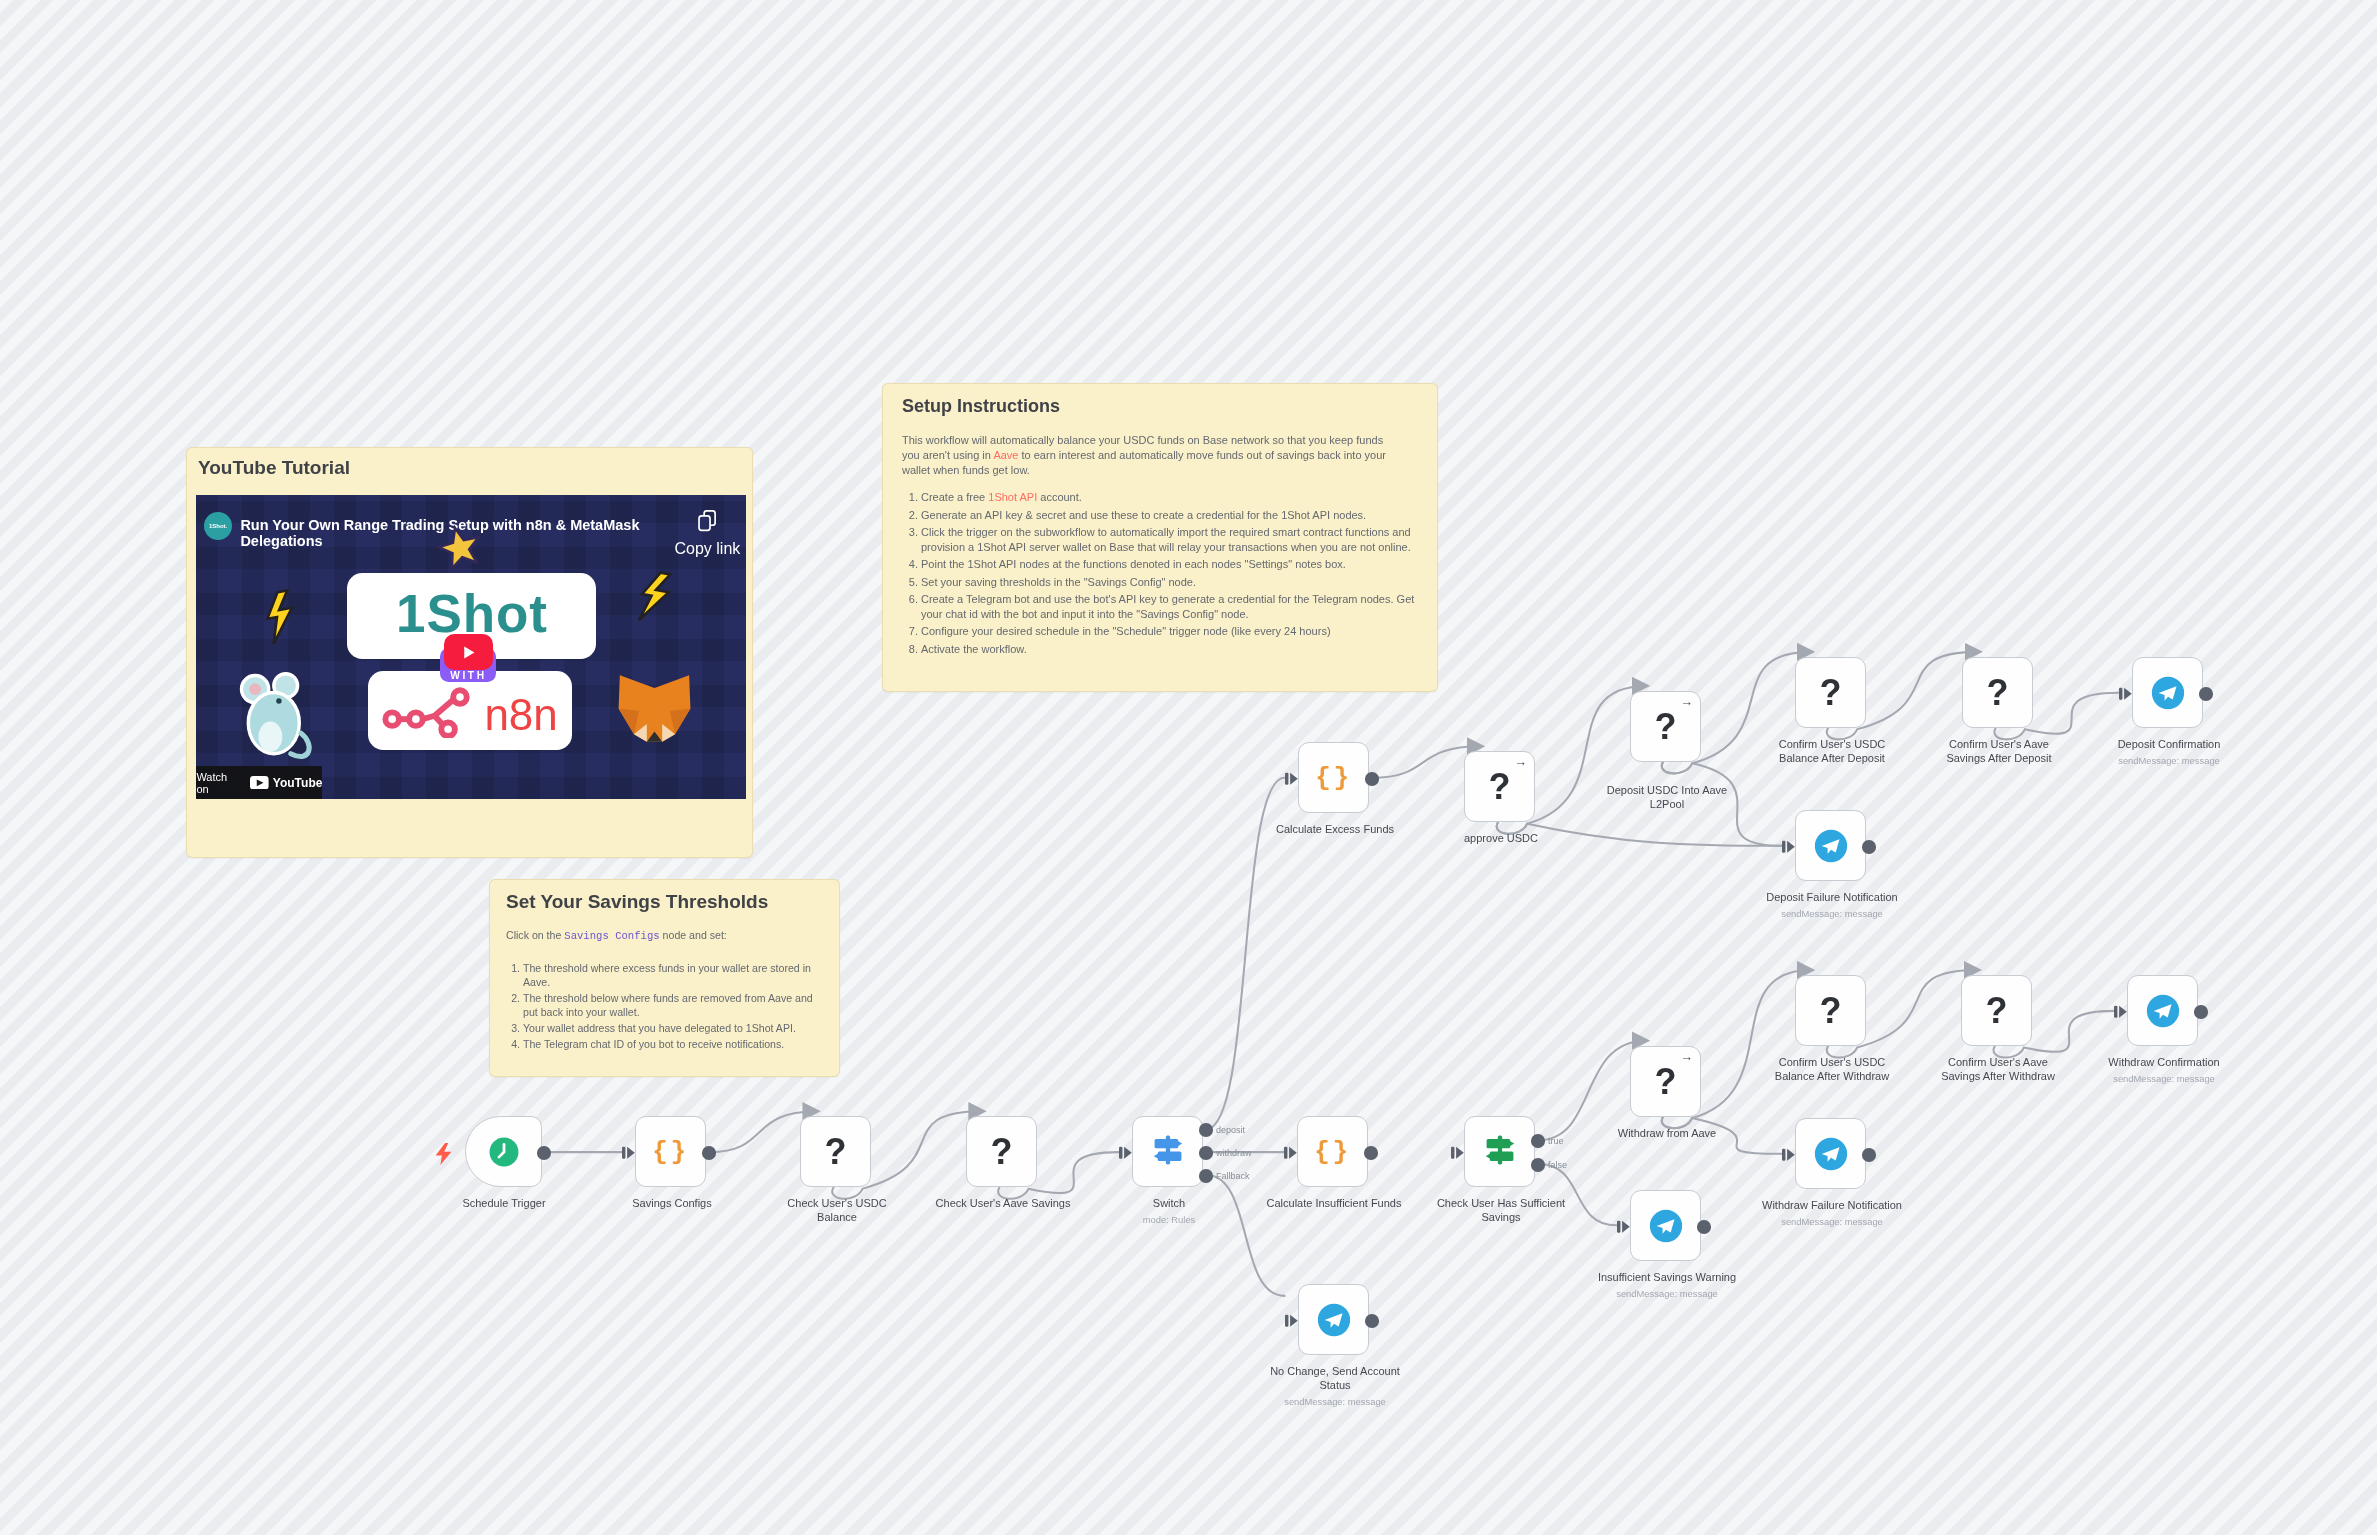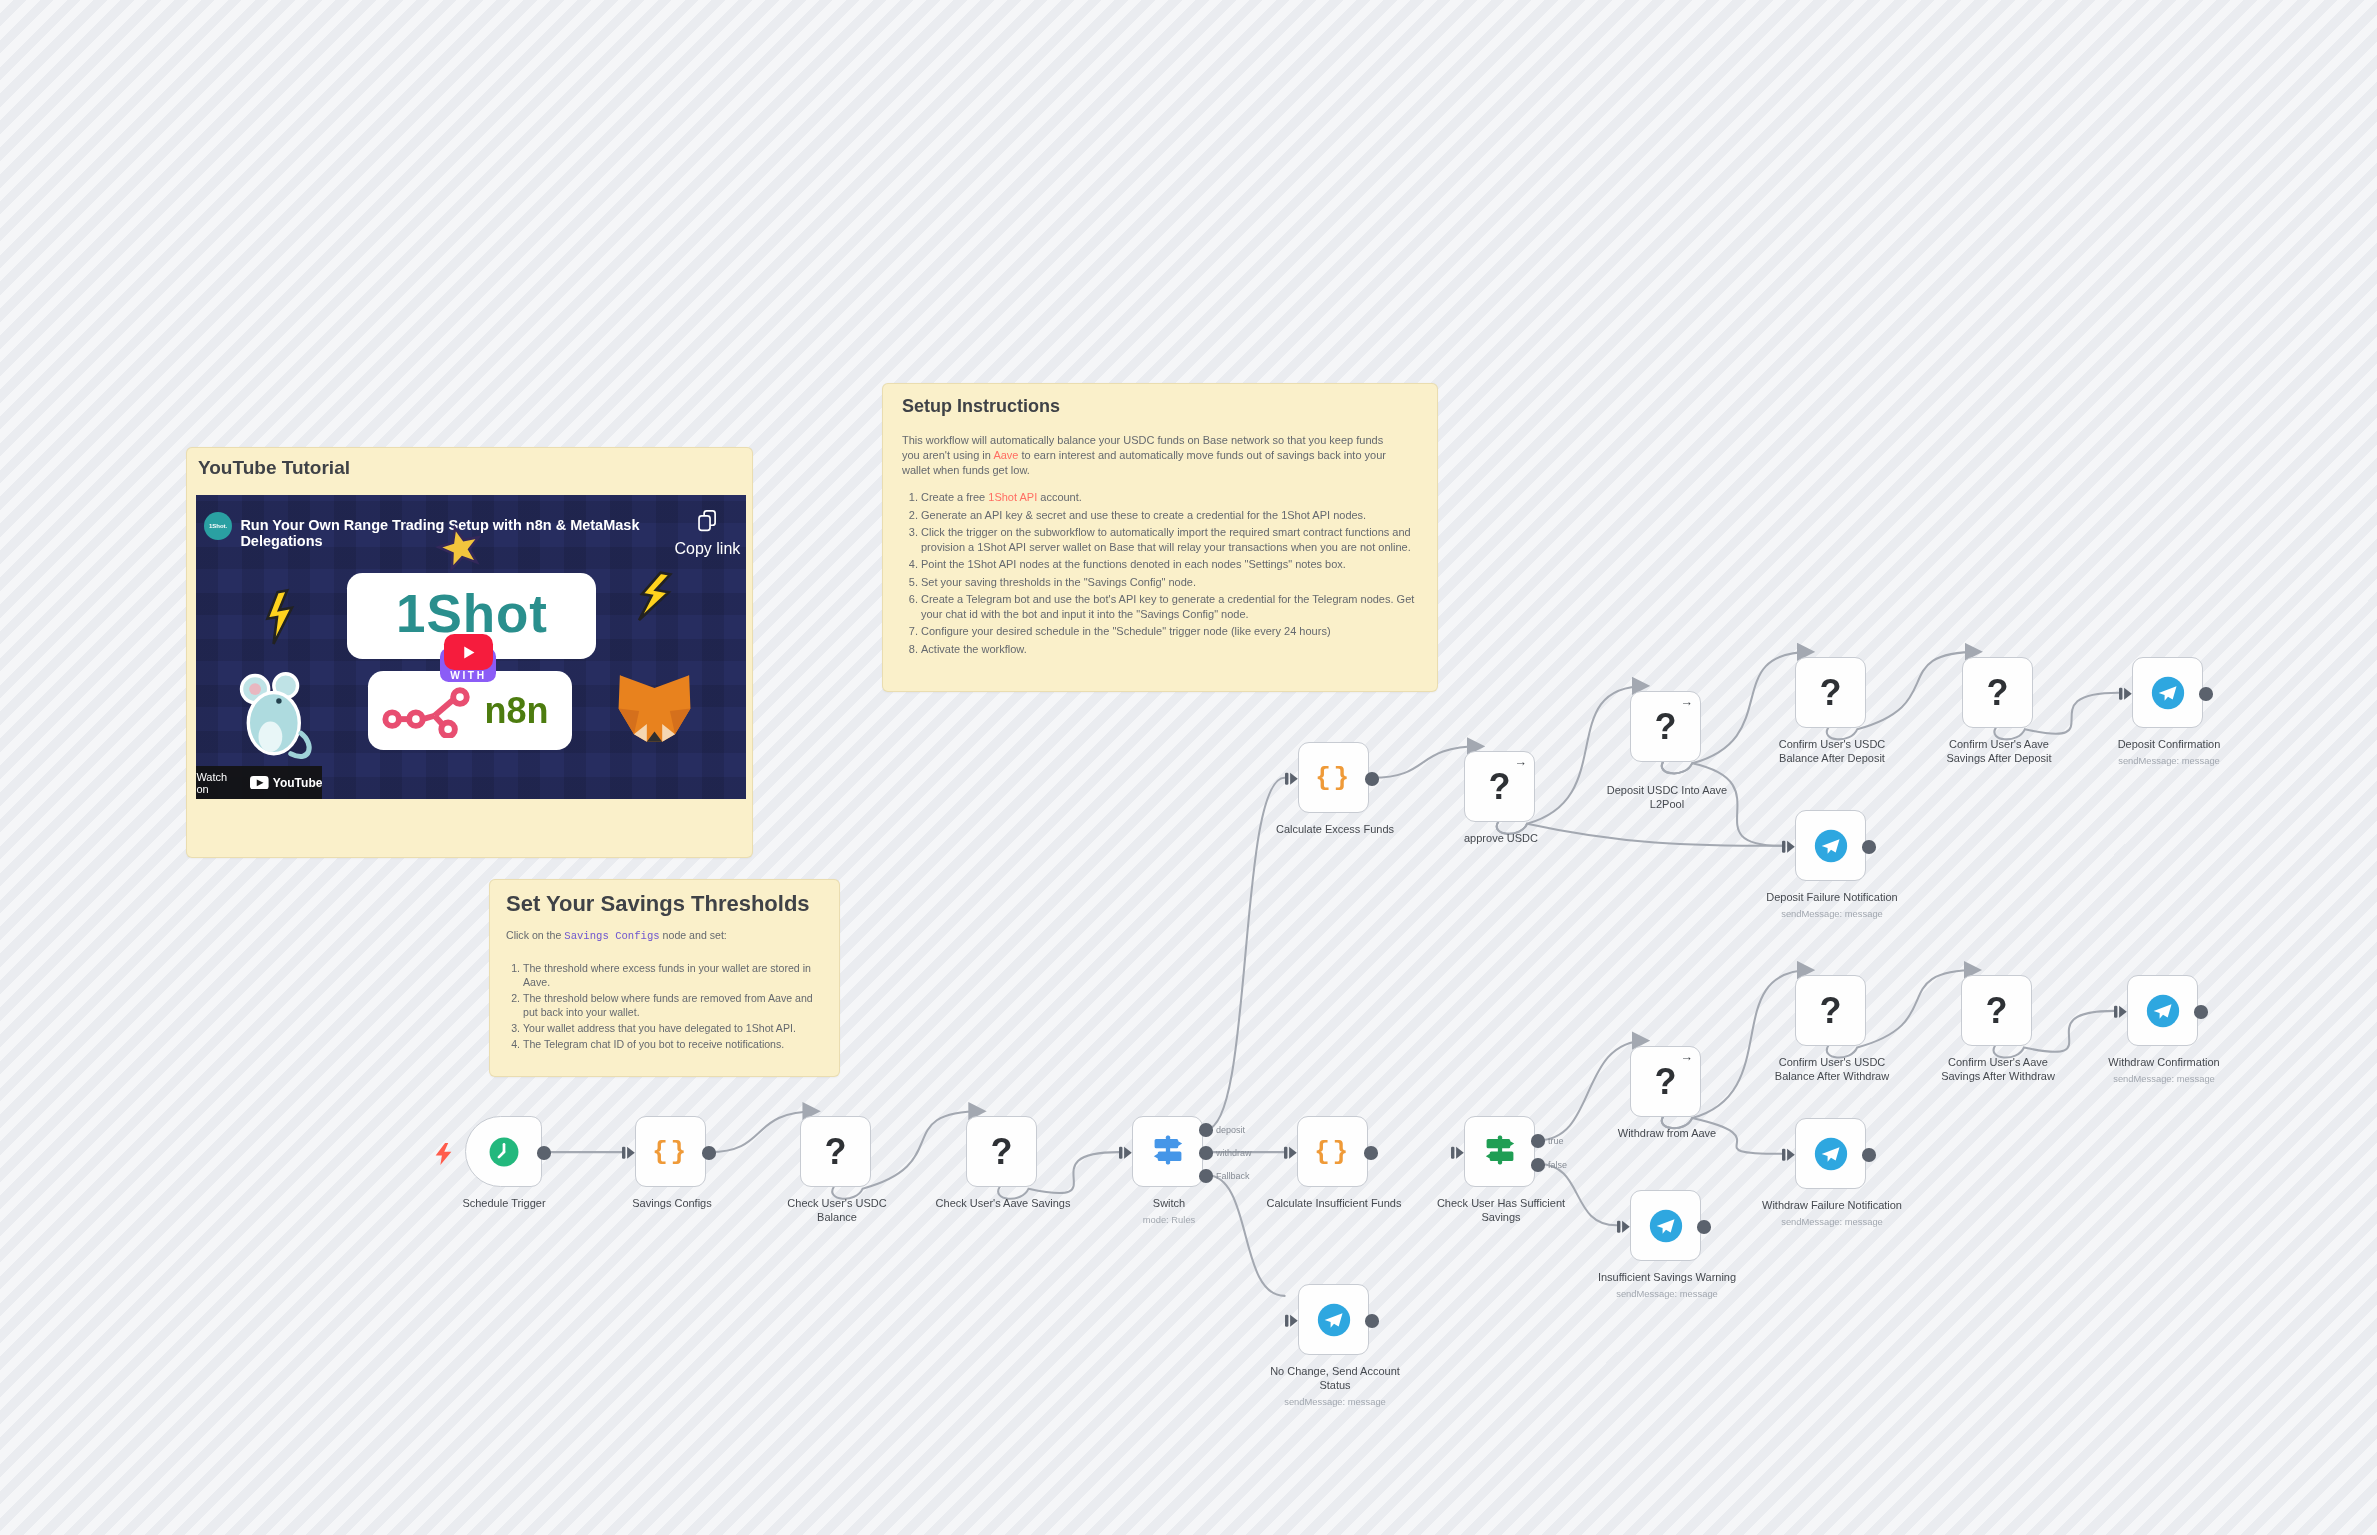--- a/index.html
+++ b/index.html
@@ -15,42 +15,42 @@
   .note-title{font-weight:bold;color:#3f4247;}
   .note-body{color:#65696f;}
   .lnk{color:#ff6d62;}
   .code{font-family:"Liberation Mono",monospace;color:#6e56cf;}
   #note-setup{left:882px;top:383px;width:554px;height:307px;padding:0;}
   #note-setup .note-title{position:absolute;left:19px;top:12px;font-size:18px;}
   #note-setup .para{position:absolute;left:19px;top:49px;width:489px;font-size:11px;line-height:15px;}
   #note-setup ol{position:absolute;left:19px;top:106px;width:502px;margin:0;padding-left:19px;font-size:11px;line-height:14.5px;}
   #note-setup li{margin-bottom:3px;}
   #note-thresh{left:489px;top:879px;width:349px;height:196px;}
-  #note-thresh .note-title{position:absolute;left:16px;top:11px;font-size:22px;text-align:center;}
+  #note-thresh .note-title{position:absolute;left:16px;top:11px;font-size:19px;text-align:center;}
   #note-thresh .para{position:absolute;left:16px;top:49px;width:311px;font-size:10.6px;line-height:13.6px;}
   #note-thresh ol{position:absolute;left:16px;top:81px;width:306px;margin:0;padding-left:17px;font-size:10.6px;line-height:14px;}
   #note-thresh li{margin-bottom:2.1px;}
   #note-youtube{left:186px;top:447px;width:565px;height:409px;}
   #note-youtube .note-title{position:absolute;left:11px;top:8.5px;font-size:19px;}
   
   #video{position:absolute;left:9.4px;top:47px;width:550px;height:304px;
     background-color:#272d60;overflow:hidden;
     background-image:repeating-linear-gradient(0deg,rgba(0,0,0,.10) 0 22px,transparent 22px 46px),
                      repeating-linear-gradient(90deg,rgba(0,0,0,.10) 0 22px,transparent 22px 46px);}
   #video .vtitle{position:absolute;left:44px;top:22px;width:442px;color:#fff;font-size:14.5px;font-weight:bold;}
   #video .avatar{position:absolute;left:7.7px;top:17px;width:28px;height:28px;border-radius:50%;
     background:#2aa0a2;color:#fff;font-size:6px;font-weight:bold;display:flex;align-items:center;justify-content:center;}
   #video .copy{position:absolute;left:477px;top:15.3px;width:68px;text-align:center;color:#fff;}
   #video .copy .cl-label{display:block;margin-top:5.1px;font-size:16px;}
   .wbox{position:absolute;background:#fff;border-radius:15.3px;}
   #box1{left:151px;top:78px;width:249px;height:86px;}
   #box1 span{position:absolute;left:0;right:0;top:10.2px;text-align:center;
     font-size:53px;font-weight:bold;color:#2a8f8d;letter-spacing:0.9px;}
   #box2{left:172px;top:176px;width:204px;height:79px;}
-  #box2 .n8ntxt{position:absolute;left:116px;top:19px;font-size:36px;font-weight:bold;color:#4d7c0f;}
+  #box2 .n8ntxt{position:absolute;left:116px;top:19px;font-size:44px;font-weight:normal;color:#ef4444;}
   #withbox{position:absolute;left:244px;top:153px;width:56px;height:34px;background:#8b5cf6;border-radius:8.5px;
     color:#fff;font-size:10.2px;font-weight:bold;letter-spacing:2.6px;text-align:center;line-height:56px;}
   #play{position:absolute;left:248px;top:139px;width:49px;height:36px;background:#f61c3d;border-radius:10.2px;
     display:flex;align-items:center;justify-content:center;cursor:pointer;}
   #watchbar{position:absolute;left:0;top:271px;width:126px;height:33px;background:rgba(18,18,18,.92);
     display:flex;align-items:center;color:#fff;font-size:11px;}
   #watchbar .yt-badge{margin:0 4.3px 0 8.5px;}
   #watchbar .ytname{font-weight:bold;font-size:12px;}
   
   #edges{position:absolute;left:0;top:0;z-index:2;}

